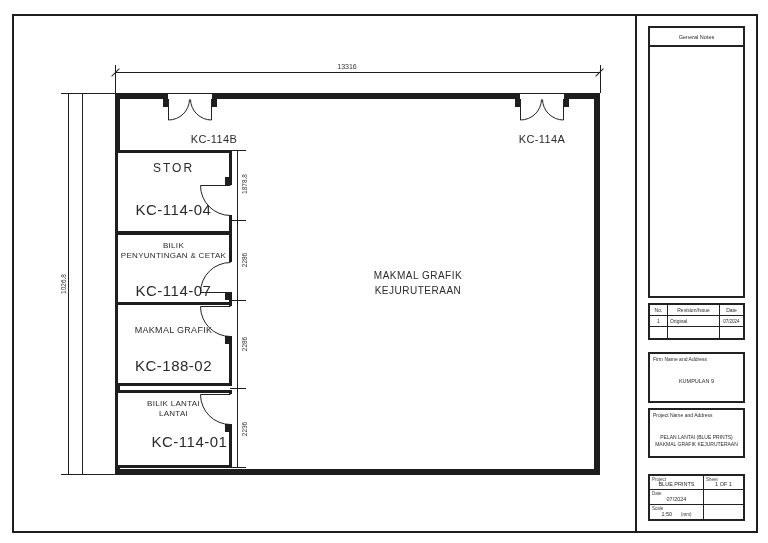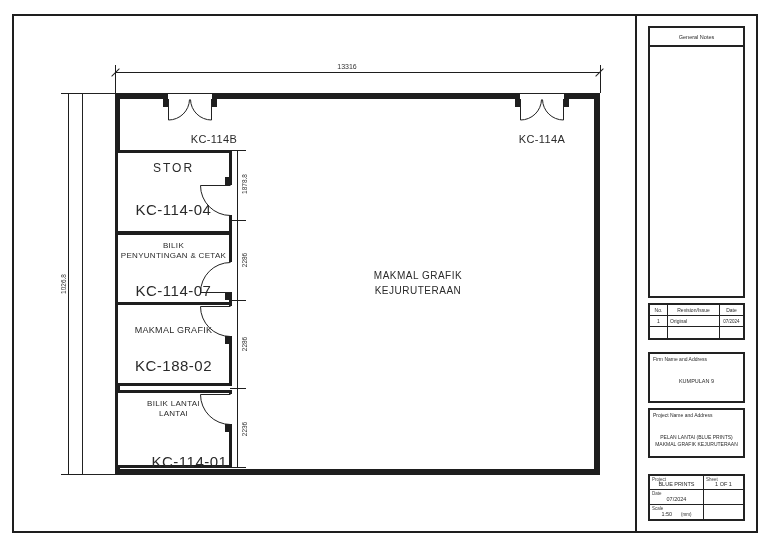--- a/index.html
+++ b/index.html
@@ -17,21 +17,21 @@
   .room1 .room-name{top:10px;font-size:12px;letter-spacing:2px;}
   .room1 .room-code{top:48px;}
   .room2{top:232px;height:77px;}
   .room2 .room-name{top:6px;}
   .room2 .room-code{top:47px;}
   .room3{top:302px;height:84px;}
   .room3 .room-name{top:20px;font-size:9px;}
   .room3 .room-code{top:52px;}
   .room4{top:390px;height:78px;}
   .room4 .room-name{top:6px;}
-  .room4 .room-code{top:60px;padding-left:32px;}
+  .room4 .room-code{top:40px;padding-left:32px;}
   .nl{display:block;}
   .doorgap{position:absolute;left:227px;width:6px;background:#fff;}
   .jamb{position:absolute;left:225px;width:7px;height:8px;background:#1e1e1e;}
   .doorsvg{position:absolute;}
   .dim-label{position:absolute;font-size:7px;color:#333;white-space:nowrap;transform:translate(-50%,-50%);}
   .dim-label.vert{transform:translate(-50%,-50%) rotate(-90deg);font-size:6.5px;}
   .slash{position:absolute;width:11px;height:1px;background:#222;}
   .plan-label{position:absolute;font-size:11px;color:#2a2a2a;white-space:nowrap;transform:translate(-50%,-50%);letter-spacing:.4px;}
   .hall-label{position:absolute;left:418px;top:283px;transform:translate(-50%,-50%);text-align:center;font-size:10px;line-height:15px;letter-spacing:.5px;white-space:nowrap;}
   

